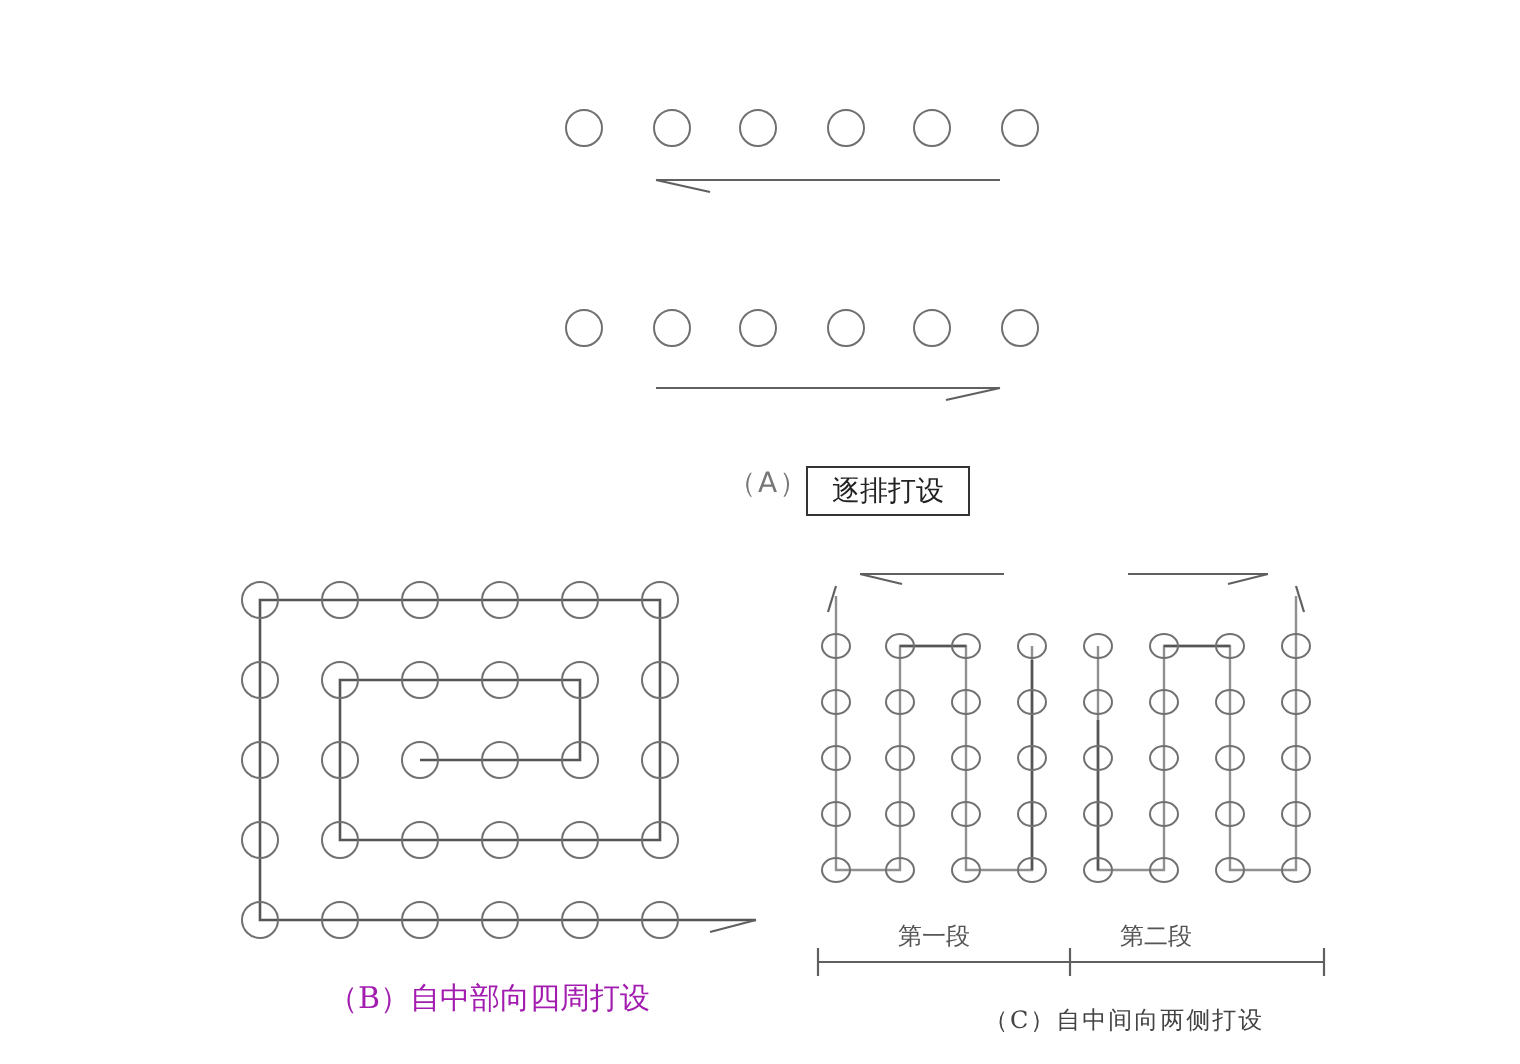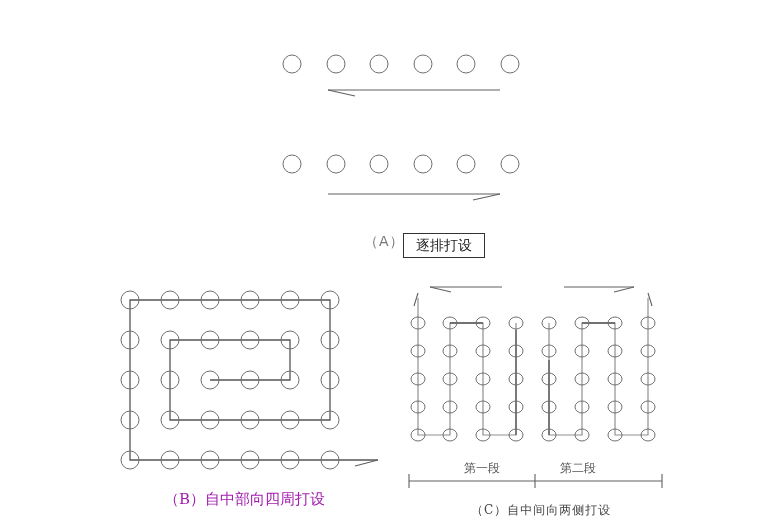--- a/index.html
+++ b/index.html
@@ -10,23 +10,23 @@
     .path { fill: none; stroke: #555555; stroke-width: 1.3; }
     .path-light { fill: none; stroke: #909090; stroke-width: 1.2; }
     .arrow { fill: none; stroke: #606060; stroke-width: 1.1; }
     .lbl { position: absolute; color: #444; white-space: nowrap; }
     .lbl-a { left: 364px; top: 233px; font-size: 14px; color: #777; letter-spacing: 1px; }
     .lbl-a-box { position: absolute; left: 403px; top: 233px; width: 82px; height: 25px;
                  border: 1.5px solid #333; box-sizing: border-box; font-size: 14px;
                  text-align: center; line-height: 22px; color: #222;
                  font-family: Liberation Sans, sans-serif; }
     .lbl-b { left: 164px; top: 490px; font-size: 15px; font-family: "DejaVu Serif", serif; color: #a21caf; }
-    .lbl-c { left: 471px; top: 502px; font-size: 12px; font-family: "DejaVu Serif", serif; color: #444; letter-spacing: 1px; }
+    .lbl-c { left: 492px; top: 502px; font-size: 12px; font-family: "DejaVu Serif", serif; color: #444; letter-spacing: 1px; }
     .seg { position: absolute; font-size: 12px; font-family: "DejaVu Serif", serif; color: #555; }
-    .seg1 { left: 464px; top: 460px; }
+    .seg1 { left: 449px; top: 460px; }
     .seg2 { left: 560px; top: 460px; }
   </style>
 </head>
 <body>
 
 <svg id="diagram" width="760" height="532" viewBox="0 0 760 532">
 
   <g>
     <g>
       <circle class="pile" cx="292" cy="64" r="9"></circle>

